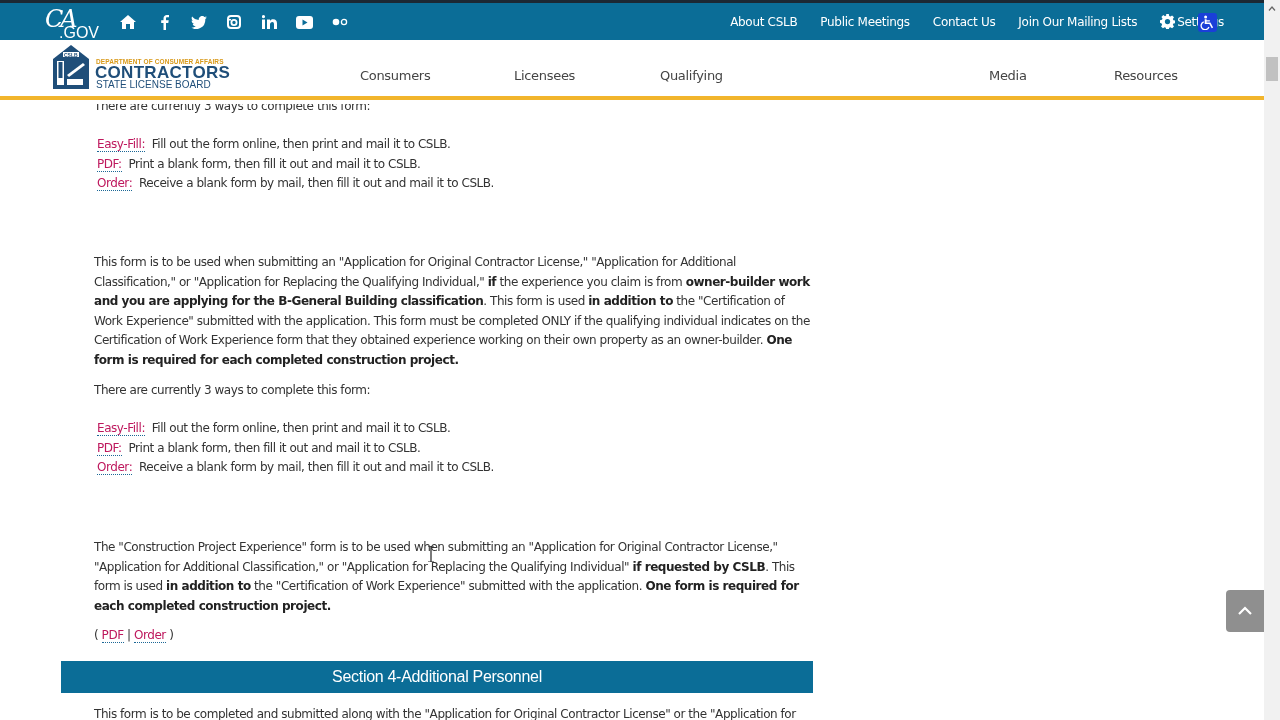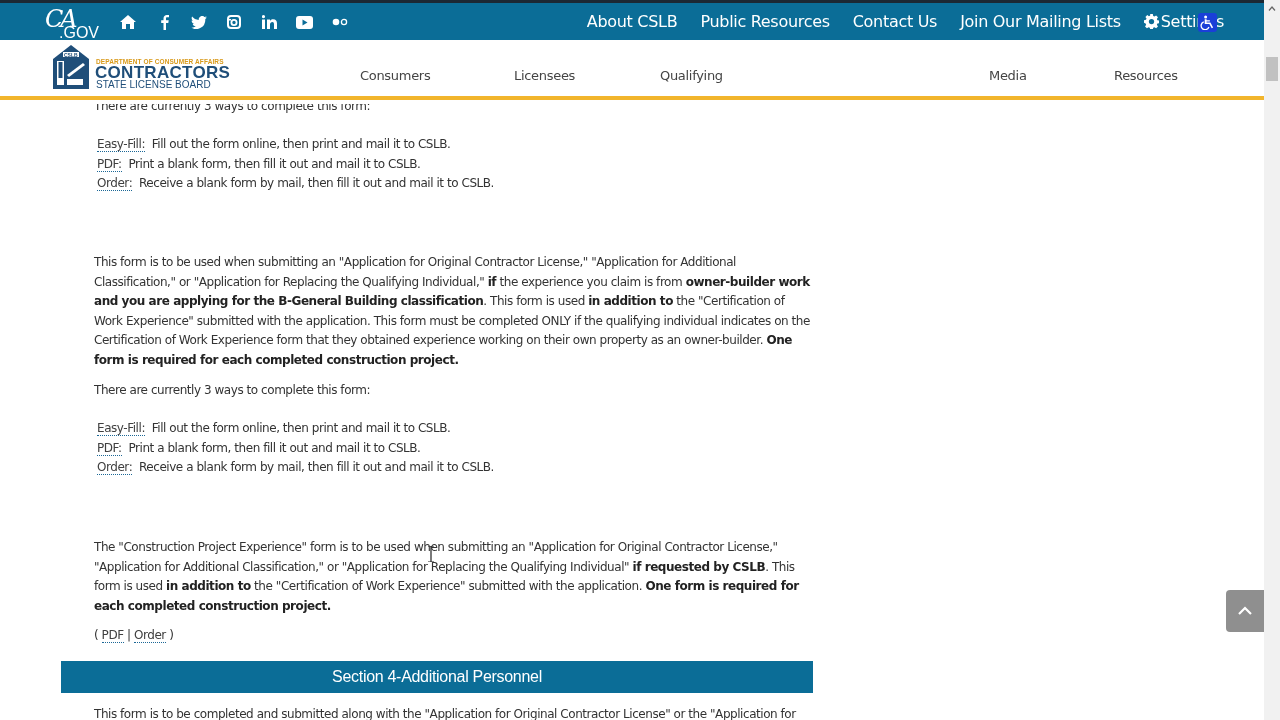--- a/index.html
+++ b/index.html
@@ -4,34 +4,34 @@
 <style>
 *{box-sizing:border-box;margin:0;padding:0}
 html,body{width:1280px;height:720px;overflow:hidden;background:#fff;font-family:"Liberation Sans",sans-serif;color:#333}
 .topstrip{position:absolute;left:0;top:0;width:1280px;height:3px;background:#1c2833}
 .utility{position:absolute;left:0;top:3px;width:1264px;height:37px;background:#0b6d97}
 .cagov{position:absolute;left:45px;top:4px;width:42px;height:32px;color:#fff}
 .cagov .ca{position:absolute;left:0;top:-2px;font-family:"DejaVu Serif",serif;font-style:italic;font-size:24px;letter-spacing:-3px;color:#fff}
 .cagov .gov{position:absolute;left:14px;top:17px;font-size:16px;font-weight:normal;color:#fff}
 .social{position:absolute;top:10px;display:flex;align-items:center;justify-content:center;width:20px;height:18px;color:#fff;font-size:15px;font-weight:bold}
 .util-links{position:absolute;right:56px;top:3px;height:37px;display:flex;align-items:center;gap:23px}
-.util-links a{color:#fff;font-size:16px;text-decoration:none;font-family:"DejaVu Sans",sans-serif;letter-spacing:-0.3px}
+.util-links a{color:#fff;font-size:12px;text-decoration:none;font-family:"DejaVu Sans",sans-serif;letter-spacing:-0.3px}
 .settings{display:flex;align-items:center;gap:2px}
 .access{position:absolute;left:1198px;top:13px;width:19px;height:19px;background:#1a3fd8;border-radius:3px;display:flex;align-items:center;justify-content:center}
 .header{position:absolute;left:0;top:40px;width:1264px;height:60px;background:#fff;border-bottom:4px solid #f2b52c}
 .logo{position:absolute;left:53px;top:5px;width:180px;height:46px}
 .logo .badge{position:absolute;left:0;top:0;width:36px;height:44px}
 .logo .dept{position:absolute;left:43px;top:13px;font-size:6.5px;font-weight:bold;color:#d99a1b;letter-spacing:0.1px;white-space:nowrap}
 .logo .c1{position:absolute;left:42px;top:19px;font-size:17px;font-weight:bold;color:#1f4e79;letter-spacing:0.3px;line-height:17px}
 .logo .c2{position:absolute;left:43px;top:34px;font-size:10px;font-weight:normal;color:#1f4e79;white-space:nowrap;line-height:11px}
 .mainnav{position:absolute;top:0;height:71px;display:flex;align-items:center;font-size:13px;color:#444;font-family:"DejaVu Sans",sans-serif;letter-spacing:-0.3px}
 .content{position:absolute;left:0;top:104px;width:1264px;height:616px;overflow:hidden}
 .p{position:absolute;left:94px;font-family:"DejaVu Sans",sans-serif;font-size:12px;color:#333;letter-spacing:-0.45px;line-height:19.5px;width:718px}
 .p b{font-weight:bold;color:#222}
-.link{color:#404040;text-decoration:none;border-bottom:1px dotted #1b6796}
+.link{color:#be185d;text-decoration:none;border-bottom:1px dotted #1b6796}
 .way{position:absolute;left:97px;font-family:"DejaVu Sans",sans-serif;font-size:12px;color:#333;letter-spacing:-0.45px;white-space:nowrap}
 .sechead{position:absolute;left:61px;width:752px;height:32px;background:#0b6d97;color:#fff;display:flex;align-items:center;justify-content:center;font-family:"Liberation Sans",sans-serif;font-size:16px;letter-spacing:-0.3px}
 .scrollbar{position:absolute;left:1264px;top:0;width:16px;height:720px;background:#f1f1f1}
 .scroll-up{position:absolute;left:0;top:0;width:16px;height:16px;color:#777;font-size:10px;display:flex;align-items:center;justify-content:center}
 .thumb{position:absolute;left:2px;top:57px;width:12px;height:24px;background:#c1c1c1}
 .totop{position:absolute;left:1226px;top:590px;width:38px;height:42px;background:#8f8f8f;border-radius:4px 0 0 4px;display:flex;align-items:center;justify-content:center}
 .cursor{position:absolute;left:428px;top:546px;width:6px;height:16px}
 </style>
 </head>
 <body>
@@ -80,21 +80,21 @@
   </div>
   <div class="social" style="left:330px">
     <svg width="16" height="8" viewBox="0 0 16 8">
         <circle cx="4" cy="4" r="3.3" fill="#fff"></circle>
         <circle cx="12" cy="4" r="2.6" fill="none" stroke="#fff" stroke-width="1.3"></circle>
       </svg>
   </div>
 </div>
 <div class="util-links">
   <a>About CSLB</a>
-  <a>Public Resources</a>
+  <a>Public Meetings</a>
   <a>Contact Us</a>
   <a>Join Our Mailing Lists</a>
   <a class="settings">
     <svg width="15" height="15" viewBox="0 0 16 16">
         <path d="M9.4 0l.4 2.1 1.3.6 1.8-1.2 2 2-1.2 1.8.6 1.3 2.1.4v2.8l-2.1.4-.6 1.3 1.2 1.8-2 2-1.8-1.2-1.3.6-.4 2.1H6.6l-.4-2.1-1.3-.6-1.8 1.2-2-2 1.2-1.8-.6-1.3L0 9.4V6.6l2.1-.4.6-1.3-1.2-1.8 2-2 1.8 1.2 1.3-.6L6.6 0z" fill="#fff"></path>
         <circle cx="8" cy="8" r="2.8" fill="#0b6d97"></circle>
       </svg>
     <span>Settings</span>
   </a>
 </div>

